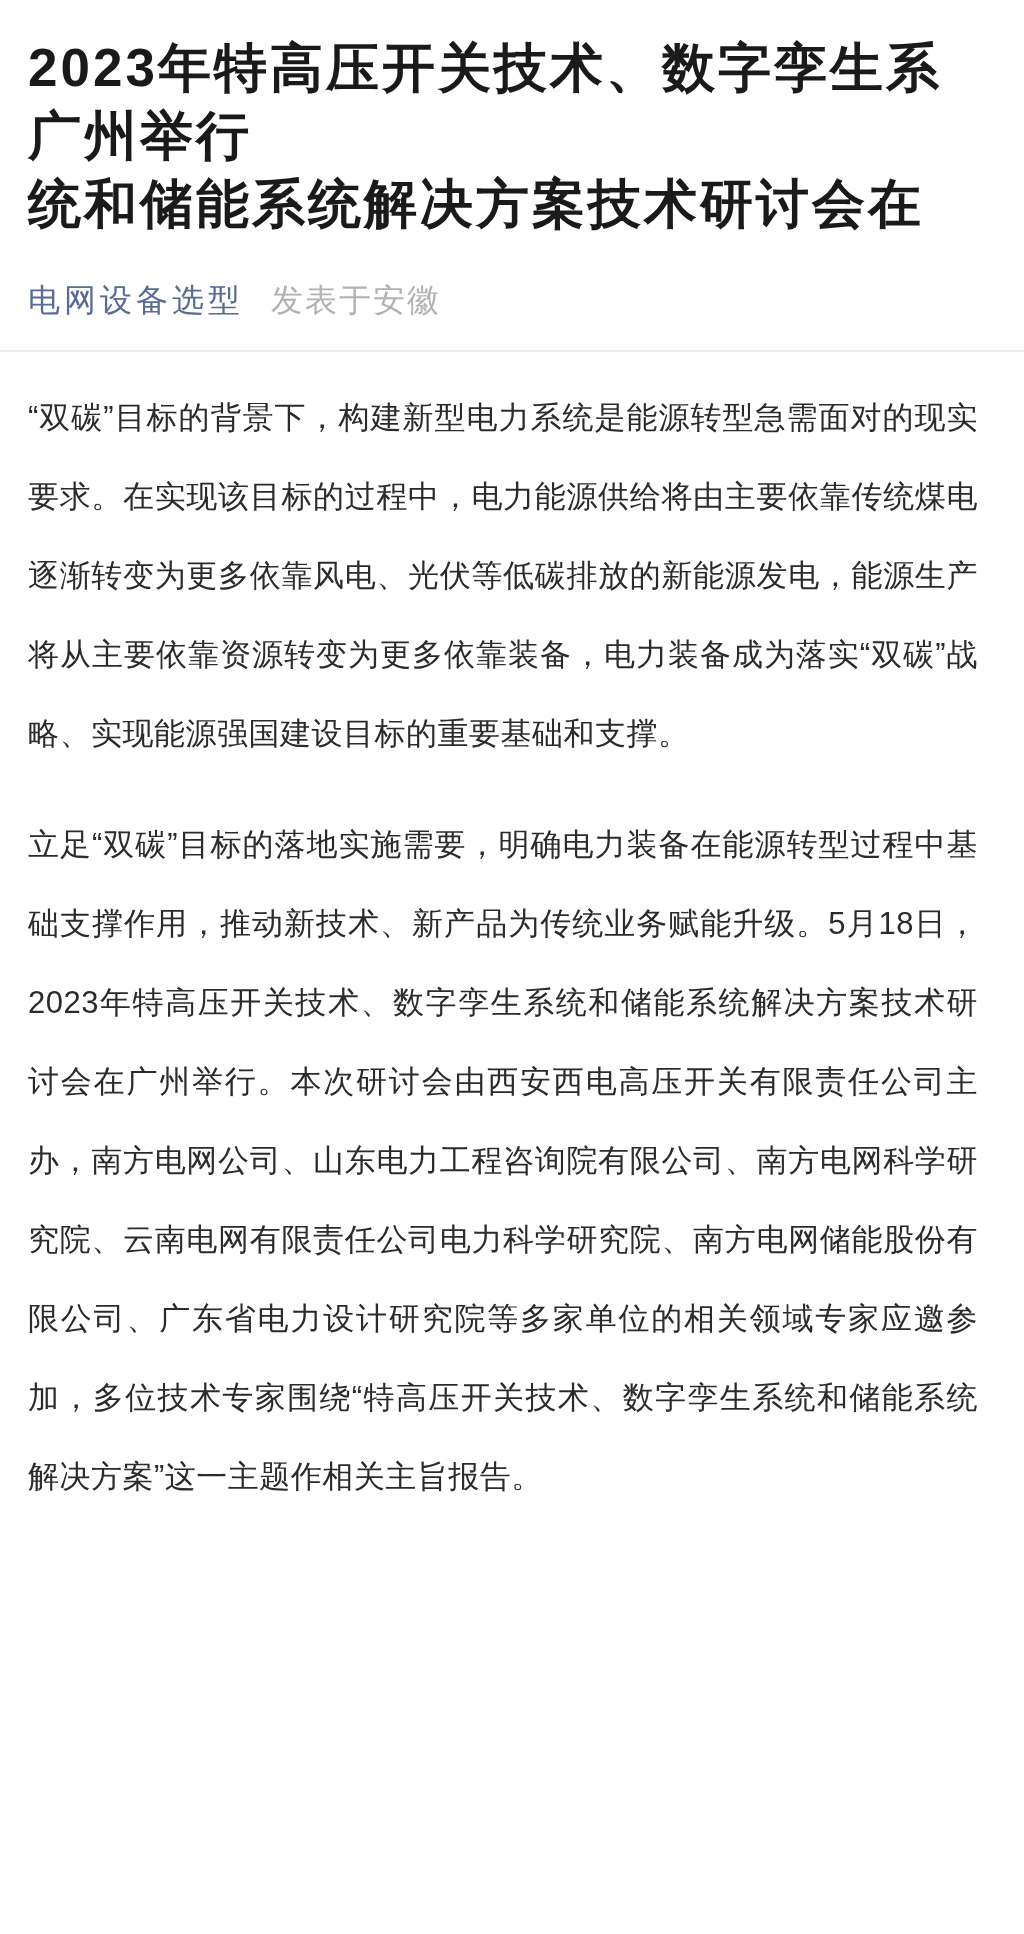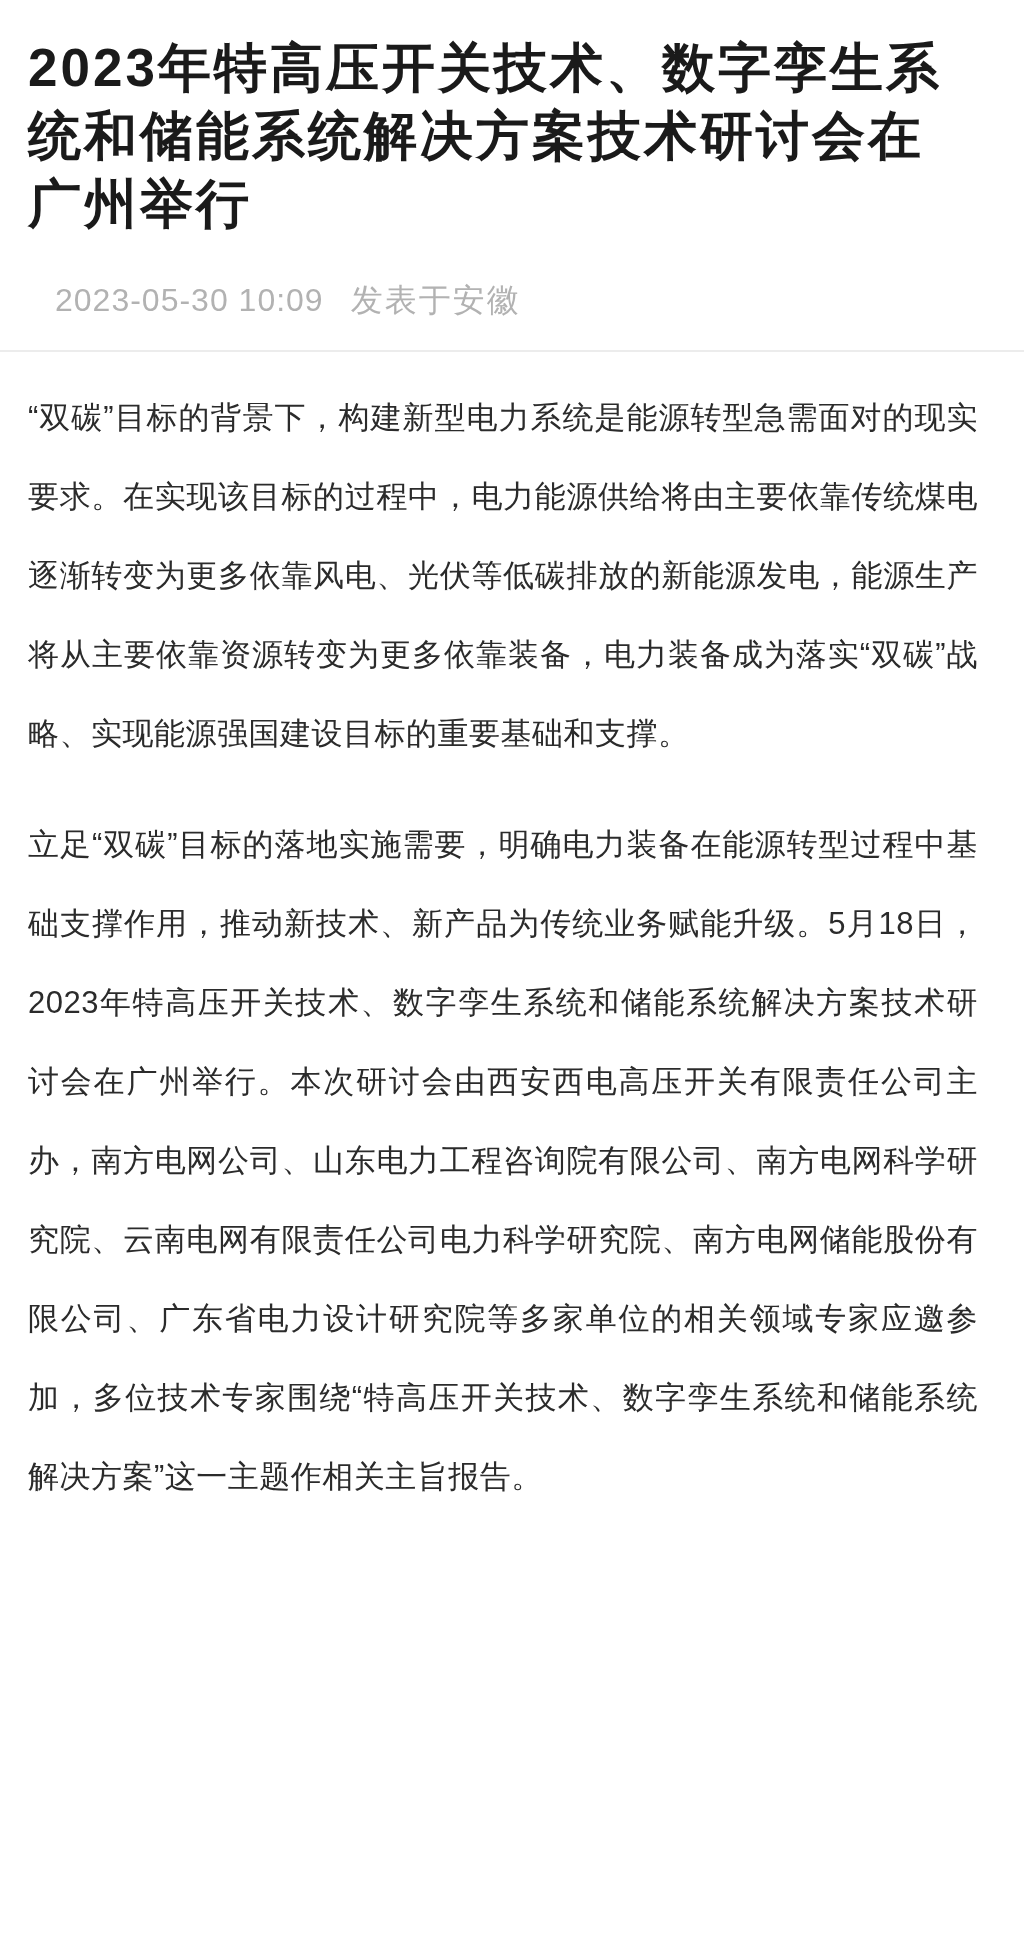--- a/index.html
+++ b/index.html
@@ -73,26 +73,26 @@
     text-justify:inter-character;
   }
 </style>
 </head>
 <body>
 
 <div class="container">
 
   <h1 class="title">
     <div class="title-line">2023年特高压开关技术、数字孪生系</div>
+    <div class="title-line">广州举行</div>
     <div class="title-line">统和储能系统解决方案技术研讨会在</div>
-    <div class="title-line">广州举行</div>
   </h1>
 
   <div class="meta">
-    <span class="time">2023-05-30 10:09</span>
+    <span class="account">电网设备选型</span>
     <span class="location">发表于安徽</span>
   </div>
 
   <div class="divider"></div>
 
   <div class="content">
     <p class="para">“双碳”目标的背景下，构建新型电力系统是能源转型急需面对的现实要求。在实现该目标的过程中，电力能源供给将由主要依靠传统煤电逐渐转变为更多依靠风电、光伏等低碳排放的新能源发电，能源生产将从主要依靠资源转变为更多依靠装备，电力装备成为落实“双碳”战略、实现能源强国建设目标的重要基础和支撑。</p>
     <p class="para">立足“双碳”目标的落地实施需要，明确电力装备在能源转型过程中基础支撑作用，推动新技术、新产品为传统业务赋能升级。5月18日，2023年特高压开关技术、数字孪生系统和储能系统解决方案技术研讨会在广州举行。本次研讨会由西安西电高压开关有限责任公司主办，南方电网公司、山东电力工程咨询院有限公司、南方电网科学研究院、云南电网有限责任公司电力科学研究院、南方电网储能股份有限公司、广东省电力设计研究院等多家单位的相关领域专家应邀参加，多位技术专家围绕“特高压开关技术、数字孪生系统和储能系统解决方案”这一主题作相关主旨报告。</p>
   </div>
 

